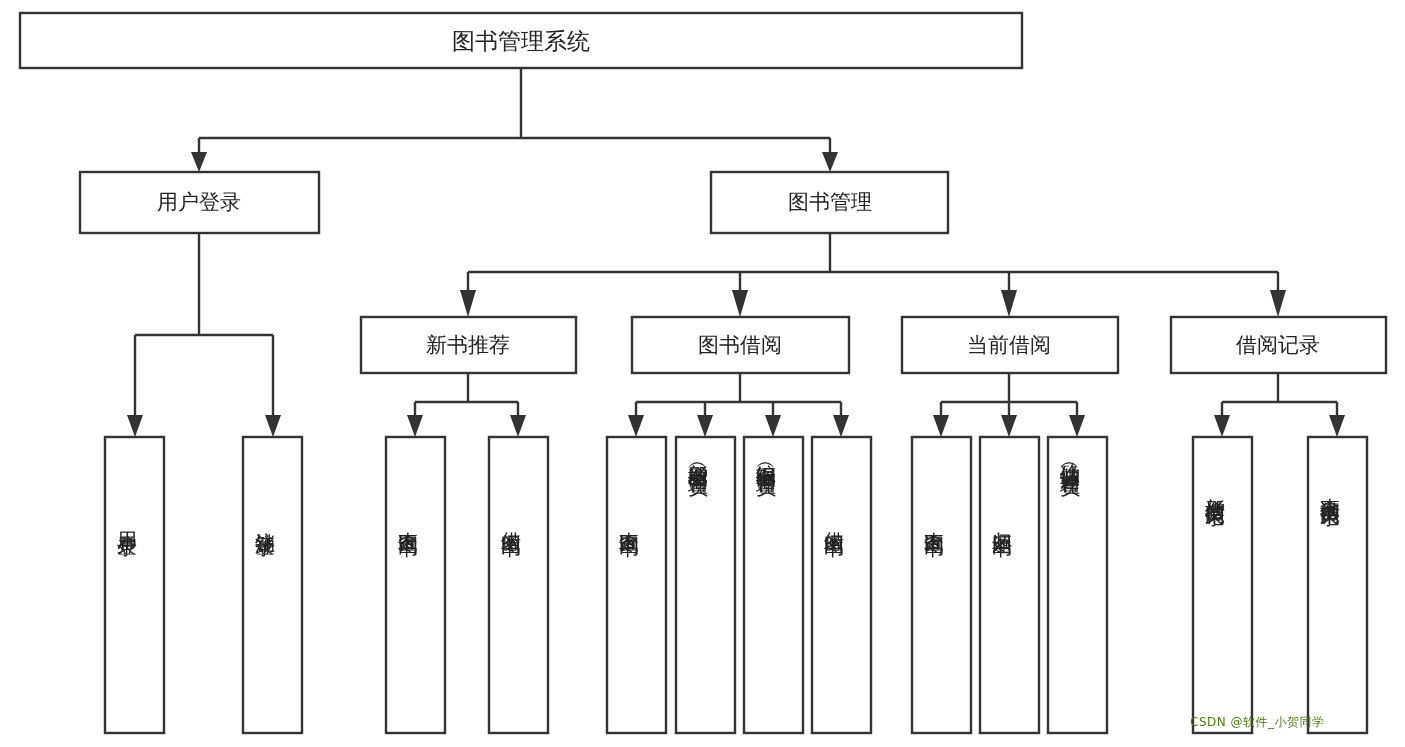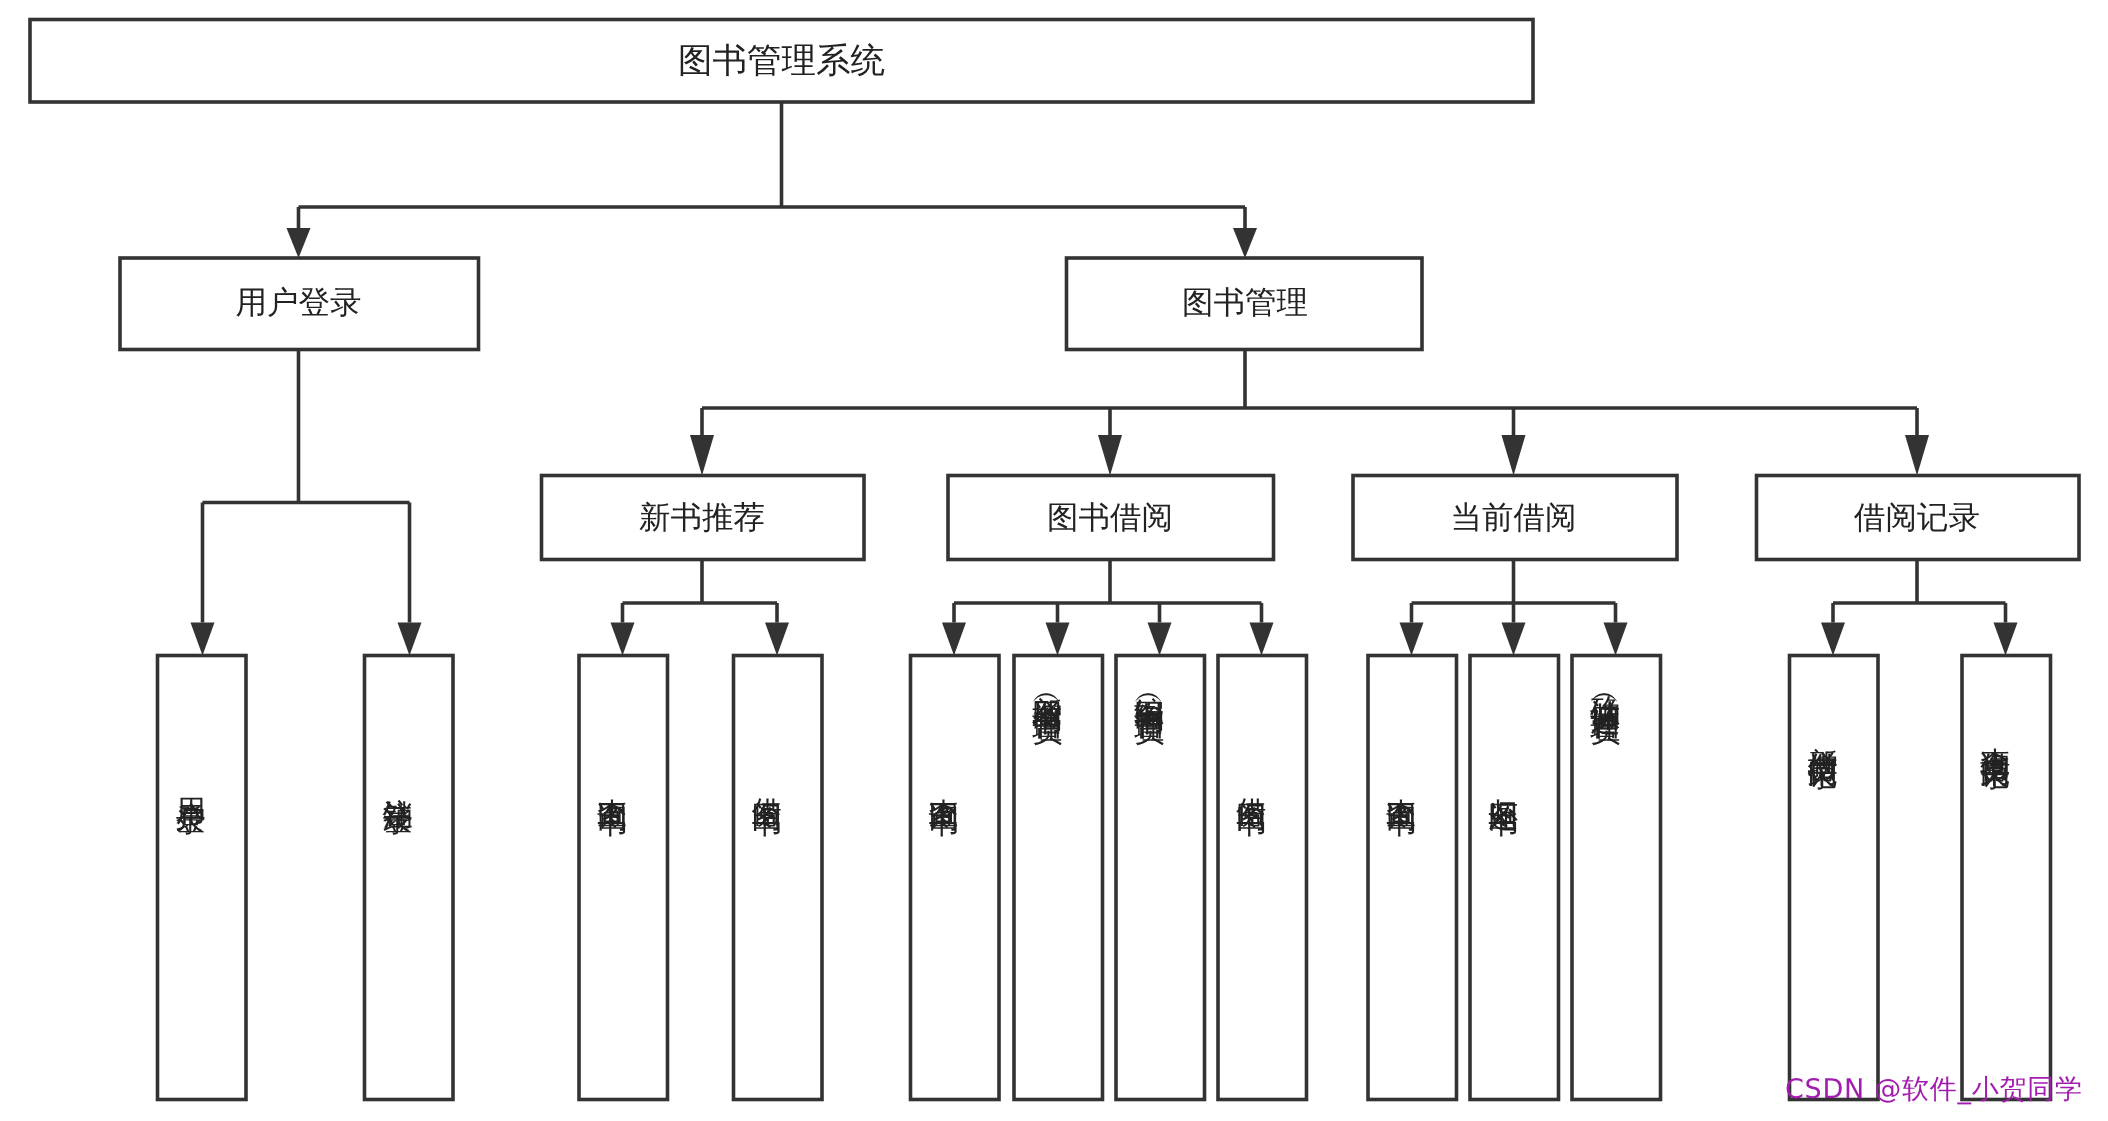--- a/index.html
+++ b/index.html
@@ -69,22 +69,22 @@
     color: #222222;
     white-space: nowrap;
     text-align: start;
     pointer-events: none;
   }
   .watermark {
     position: absolute;
     left: 1190px;
     top: 714px;
     font-family: "DejaVu Sans", "Liberation Sans", sans-serif;
-    font-size: 18px;
-    color: #a21caf;
+    font-size: 12px;
+    color: #4d7c0f;
     white-space: nowrap;
     letter-spacing: 0.5px;
   }
 </style>
 </head>
 <body>
 
 <div id="diagram-root">
 
   <svg id="diagram-svg" viewBox="0 0 1405 747">

